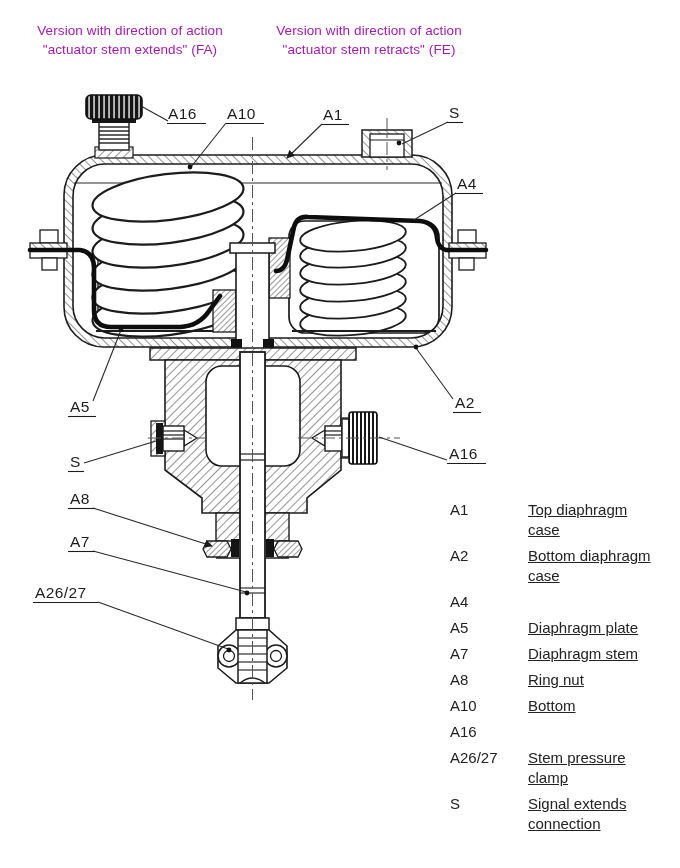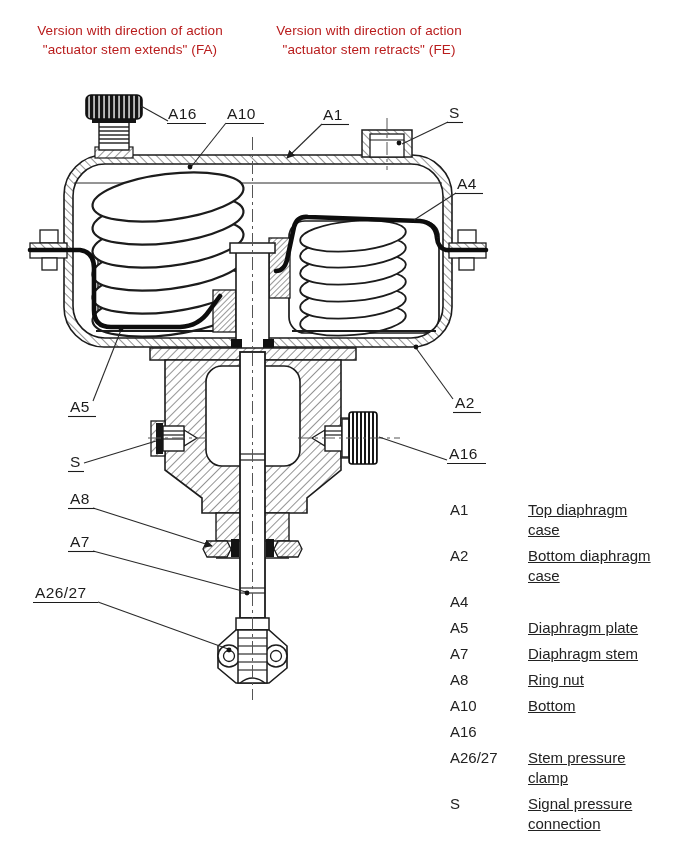--- a/index.html
+++ b/index.html
@@ -2,21 +2,21 @@
 <html><head>
 <meta charset="utf-8">
 <style>
   html,body{margin:0;padding:0;}
   body{
     width:680px;height:868px;background:#ffffff;position:relative;overflow:hidden;
     font-family:"Liberation Sans", sans-serif;color:#1c1c1c;
   }
   .hdr{
     position:absolute;top:22px;text-align:center;
-    font-size:13.5px;line-height:18.5px;color:#b91c1c;letter-spacing:.1px;
+    font-size:13.5px;line-height:18.5px;color:#a21caf;letter-spacing:.1px;
   }
   .hdr-left{left:20px;width:220px;}
   .hdr-right{left:255px;width:228px;}
   #diagram-svg{position:absolute;left:0;top:0;}
   .callout{
     font-size:15.5px;fill:#1c1c1c;letter-spacing:.4px;
     font-family:"Liberation Sans", sans-serif;
   }
   .legend{
     position:absolute;left:450px;top:500px;width:228px;
@@ -296,15 +296,15 @@
     </div>
     <div class="legend-row">
       <span class="legend-code">A16</span>
     </div>
     <div class="legend-row">
       <span class="legend-code">A26/27</span>
       <span class="legend-label">Stem pressure clamp</span>
     </div>
     <div class="legend-row">
       <span class="legend-code">S</span>
-      <span class="legend-label">Signal pressure connection</span>
+      <span class="legend-label">Signal extends connection</span>
     </div>
   </div>
 
 </body></html>

